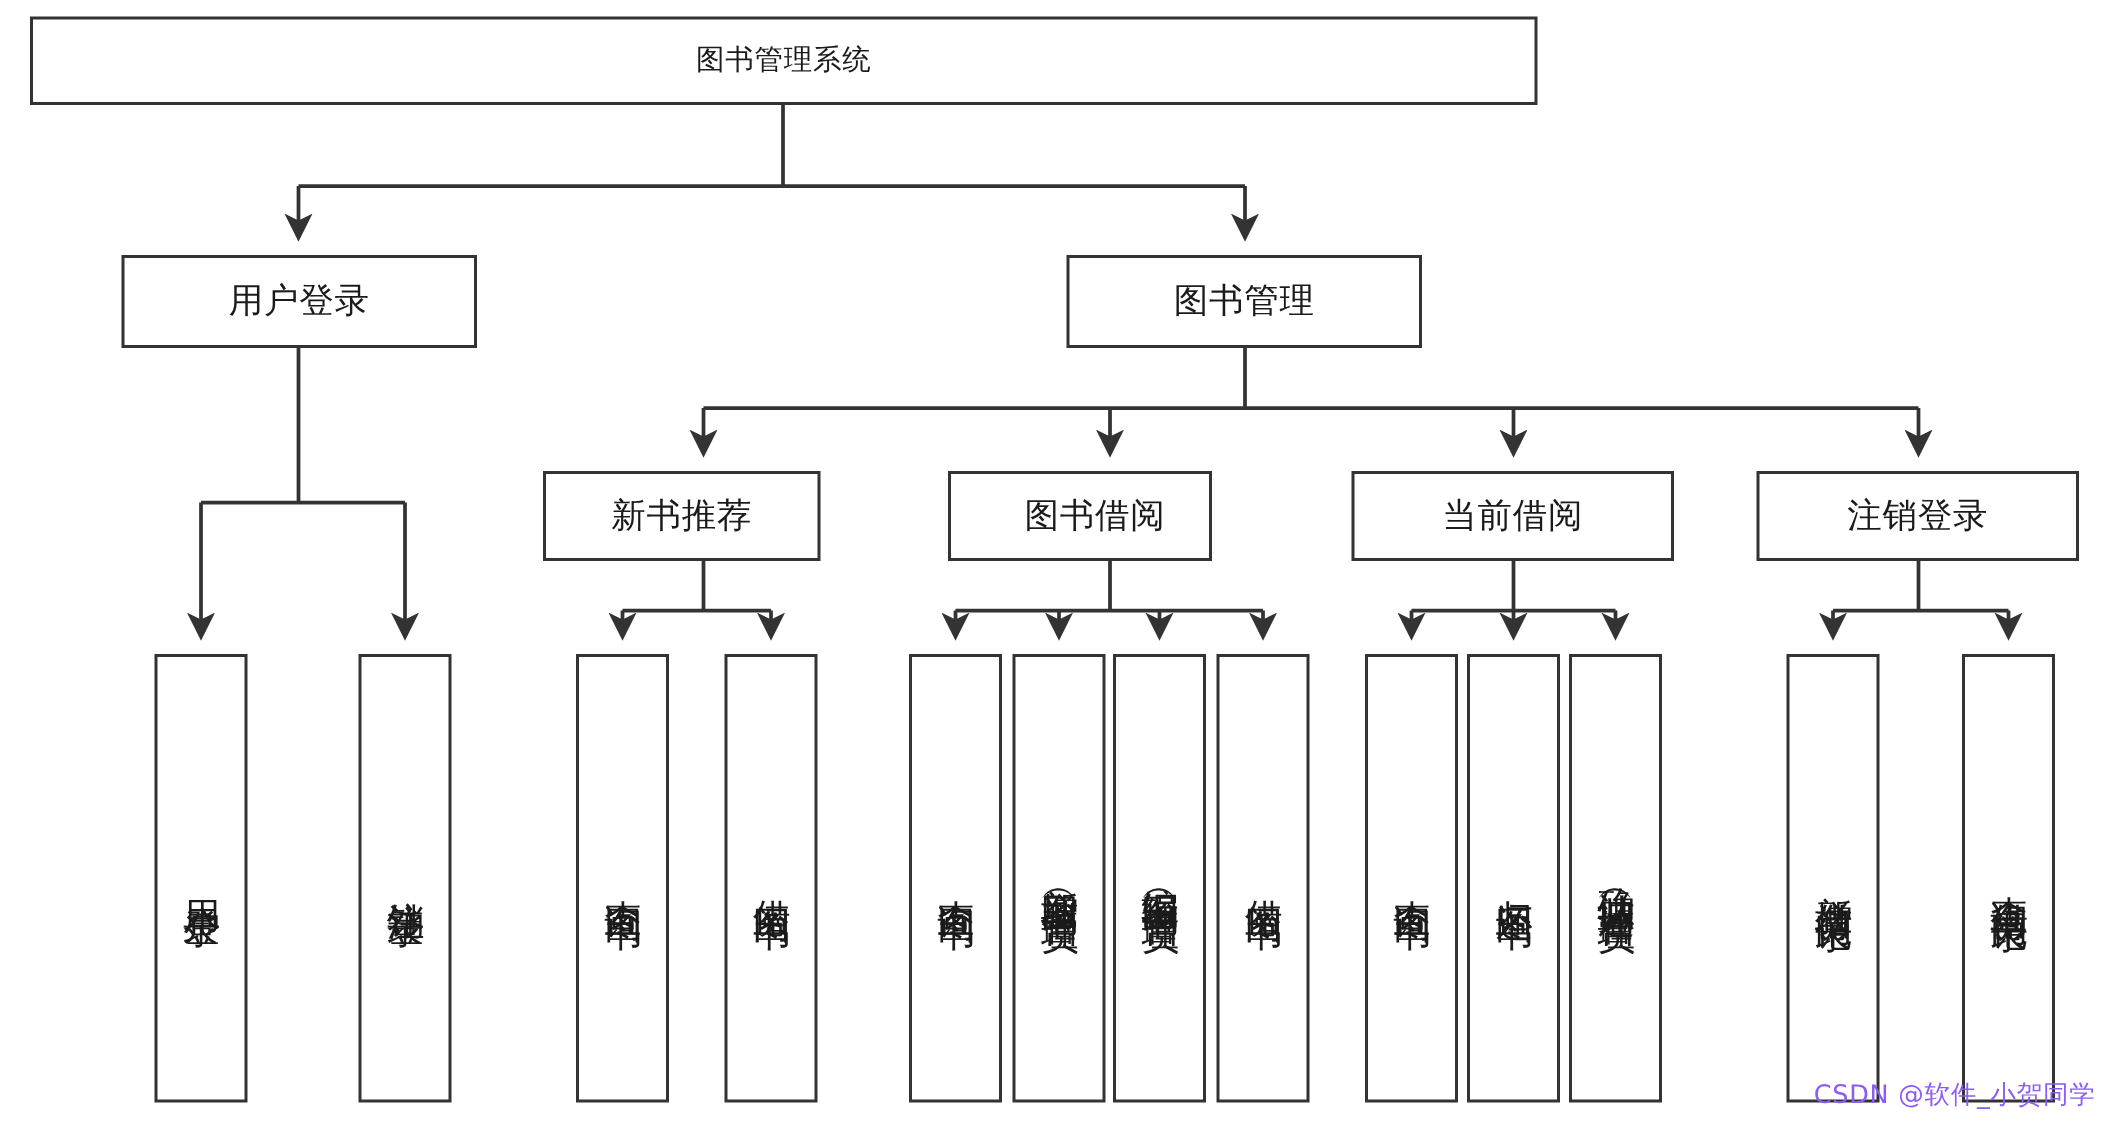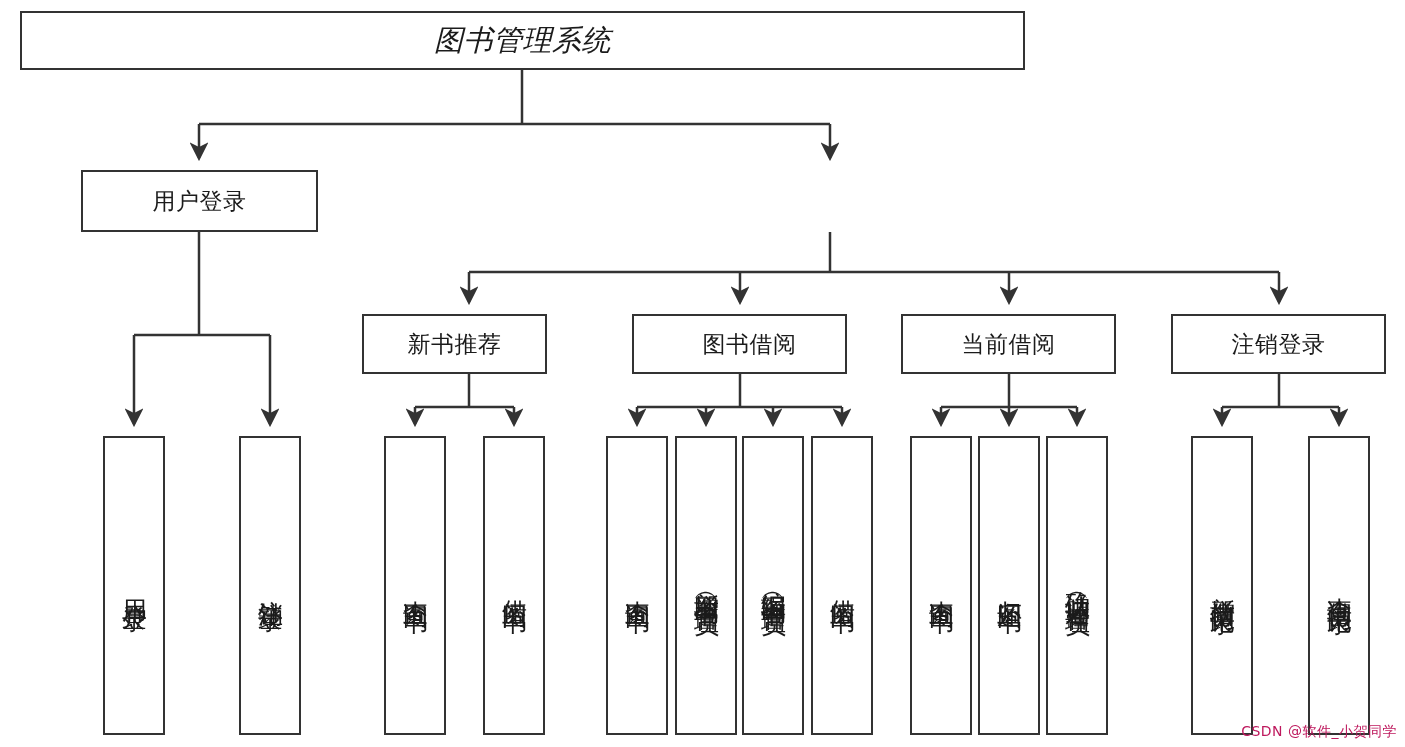--- a/index.html
+++ b/index.html
@@ -42,43 +42,42 @@
     text-align: center;
     line-height: 1.22;
     white-space: nowrap;
   }
   
   .node.h .lbl {
     font-size: 23px;
     letter-spacing: 0.5px;
   }
   .node.root .lbl {
-    font-size: 29px;
-    font-style: italic;
+    font-size: 19px;
   }
   
   .node.v {
     align-items: center;
     justify-content: center;
   }
   .node.v .lbl {
     writing-mode: vertical-rl;
     text-orientation: upright;
     font-size: 25px;
     line-height: 1.12;
     letter-spacing: 3px;
     white-space: nowrap;
     max-height: 280px;
   }
   #watermark {
     position: absolute;
     right: 8px;
     bottom: 6px;
-    font-size: 14px;
-    color: #be185d;
+    font-size: 17px;
+    color: #8b5cf6;
     letter-spacing: 0.5px;
     z-index: 5;
     white-space: nowrap;
   }
 </style>
 </head>
 <body>
 
 <div id="canvas">
 
@@ -132,25 +131,28 @@
     </g>
   </svg>
 
   <div class="node root h" style="left:20px; top:11px; width:1005px; height:59px;">
     <span class="lbl">图书管理系统</span>
   </div>
 
   <div class="node h" style="left:81px; top:170px; width:237px; height:62px;">
     <span class="lbl">用户登录</span>
   </div>
+  <div class="node h" style="left:711px; top:170px; width:237px; height:62px;">
+    <span class="lbl">图书管理</span>
+  </div>
 
   <div class="node h" style="left:362px; top:314px; width:185px; height:60px;">
     <span class="lbl">新书推荐</span>
   </div>
-  <div class="node h" style="left:632px; top:314px; width:215px; height:60px;padding-left:20px;">
+  <div class="node h" style="left:632px; top:314px; width:176px; height:60px;padding-left:20px;">
     <span class="lbl">图书借阅</span>
   </div>
   <div class="node h" style="left:901px; top:314px; width:215px; height:60px;">
     <span class="lbl">当前借阅</span>
   </div>
   <div class="node h" style="left:1171px; top:314px; width:215px; height:60px;">
     <span class="lbl">注销登录</span>
   </div>
 
   <div class="node v" style="left:103px; top:436px; width:62px; height:299px;">

